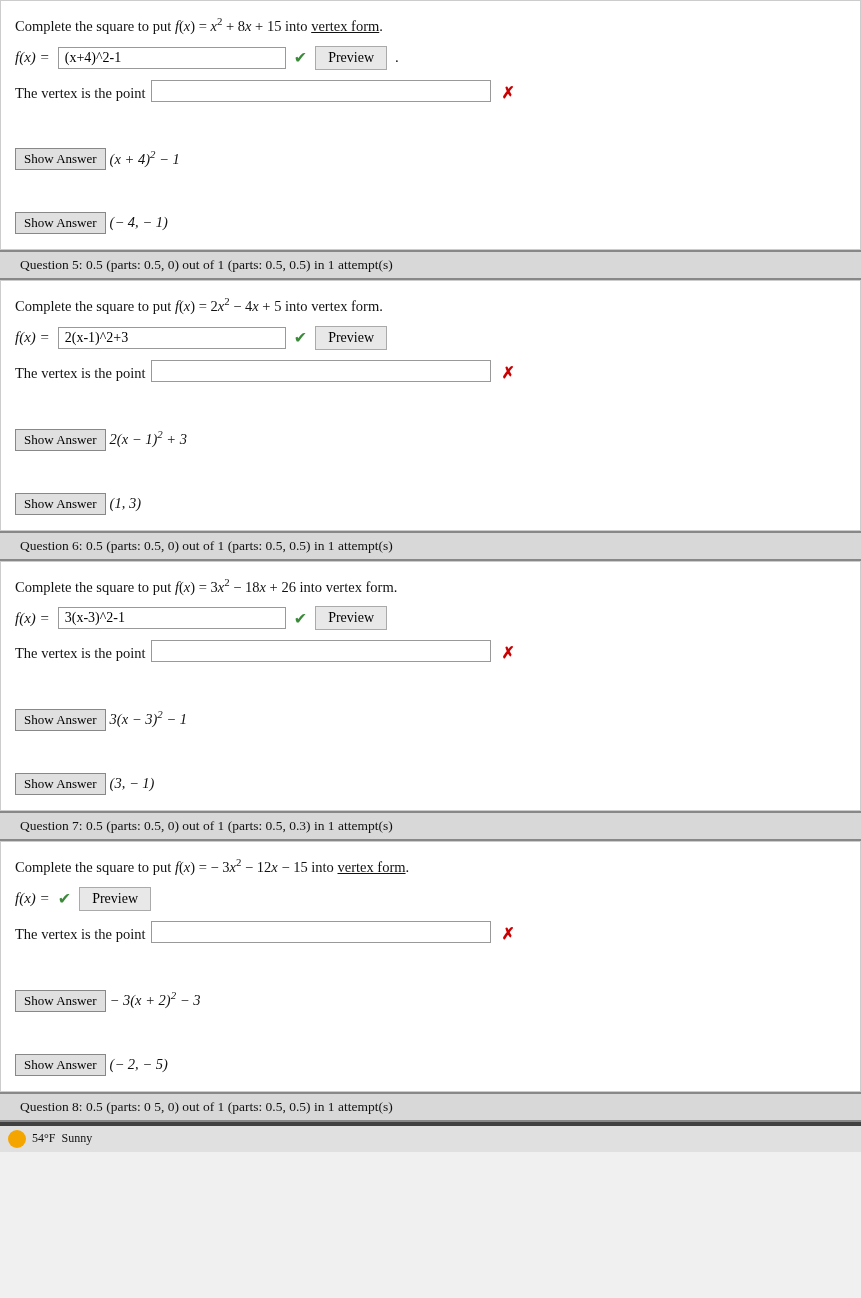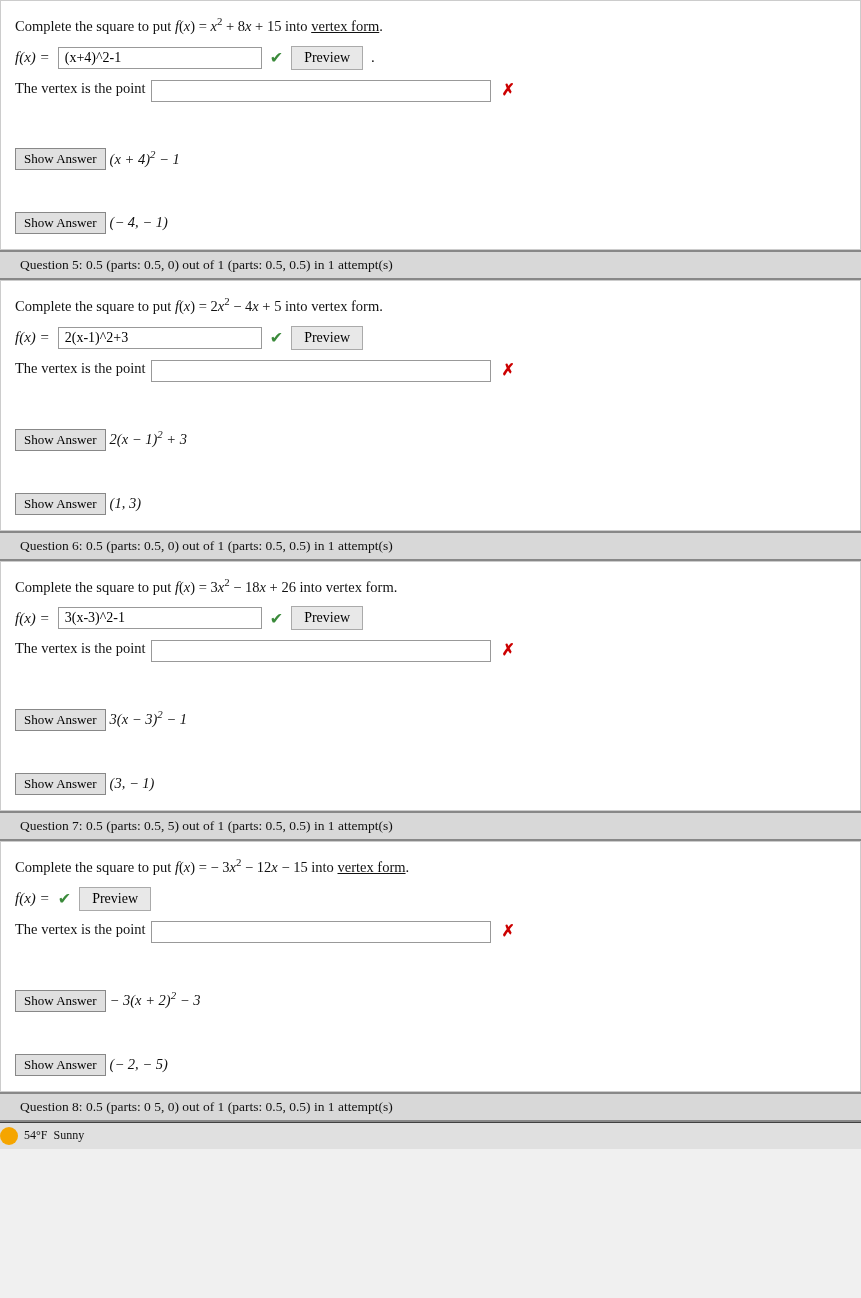--- a/index.html
+++ b/index.html
@@ -29,39 +29,39 @@
       gap: 8px;
     }
     .fx-label {
       font-style: italic;
       white-space: nowrap;
     }
     .fx-input {
       border: 1px solid #999;
       padding: 2px 6px;
       font-size: 14px;
-      width: 204px;
+      width: 228px;
       background: #fff;
       font-family: Georgia, serif;
     }
     .check-icon {
       color: #3a8a3a;
       font-size: 16px;
     }
     .preview-btn {
       border: 1px solid #aaa;
       background: #e8e8e8;
       padding: 3px 12px;
       font-size: 14px;
       cursor: pointer;
       font-family: Georgia, serif;
     }
     .vertex-row {
       display: flex;
-      align-items: flex-start;
+      align-items: flex-end;
       margin-bottom: 6px;
       gap: 6px;
     }
     .vertex-label {
       font-size: 14.5px;
       white-space: nowrap;
     }
     .vertex-input {
       border: 1px solid #999;
       padding: 2px 6px;
@@ -103,26 +103,26 @@
       font-size: 13.5px;
       color: #111;
       margin-top: 0;
     }
     .math-italic {
       font-style: italic;
     }
     sup { font-size: 0.75em; vertical-align: super; }
     .weather-bar {
       background: #e0e0e0;
-      padding: 4px 0;
+      padding: 4px 8px;
       font-size: 12px;
       display: flex;
       align-items: center;
       gap: 6px;
-      border-top: 1px solid #404040;
+      border-top: 4px solid #404040;
     }
     .weather-icon {
       width: 18px; height: 18px;
       background: #f5a500;
       border-radius: 50%;
       display: inline-block;
     }
     .x-mark-pos {
       margin-left: 4px;
     }
@@ -208,21 +208,21 @@
     <button class="show-answer-btn">Show Answer</button>
     <span class="answer-text">3(<span class="math-italic">x</span> − 3)<sup>2</sup> − 1</span>
   </div>
   <div class="show-answer-row">
     <button class="show-answer-btn">Show Answer</button>
     <span class="answer-text">(3, − 1)</span>
   </div>
 </div>
 
 <div class="score-bar">
-  <span>Question 7: 0.5 (parts: 0.5, 5) out of 1 (parts: 0.5, 0.5) in 1 attempt(s)</span>
+  <span>Question 7: 0.5 (parts: 0.5, 0) out of 1 (parts: 0.5, 0.3) in 1 attempt(s)</span>
 </div>
 
 <div class="question-block">
   <div class="question-title">
     Complete the square to put <span class="math-italic">f</span>(<span class="math-italic">x</span>) = − 3<span class="math-italic">x</span><sup>2</sup> − 12<span class="math-italic">x</span> − 15 into <span style="text-decoration:underline;">vertex form</span>.
   </div>
   <div class="fx-row">
     <span class="fx-label"><span class="math-italic">f</span>(<span class="math-italic">x</span>) =</span>
     <span class="check-icon">✔</span>
     <button class="preview-btn">Preview</button>

